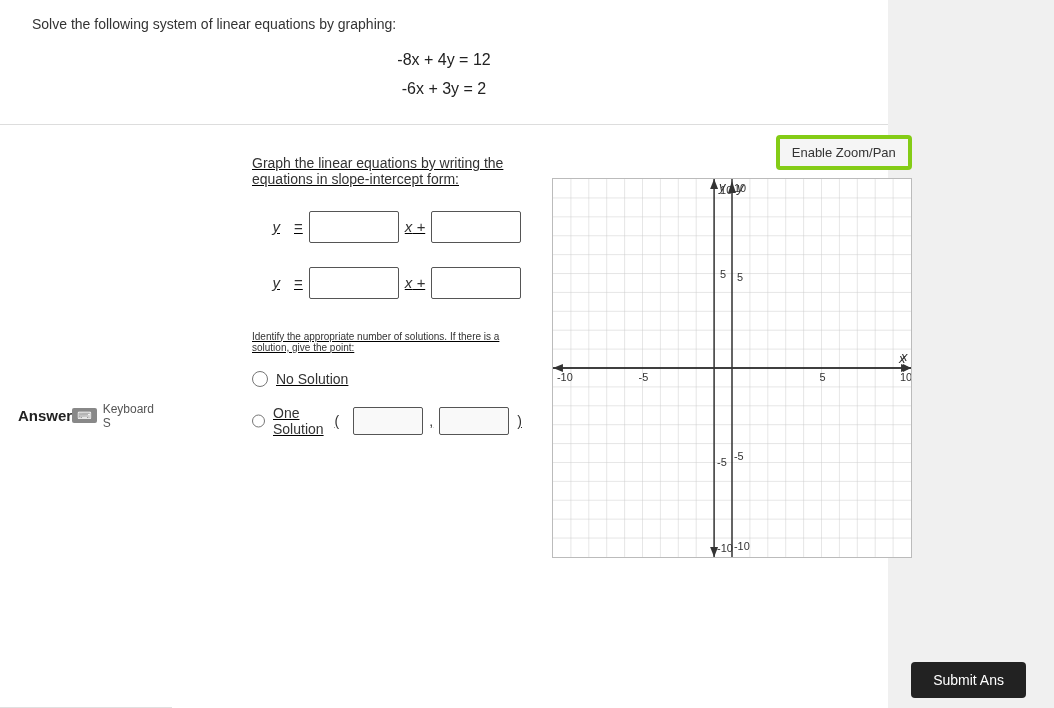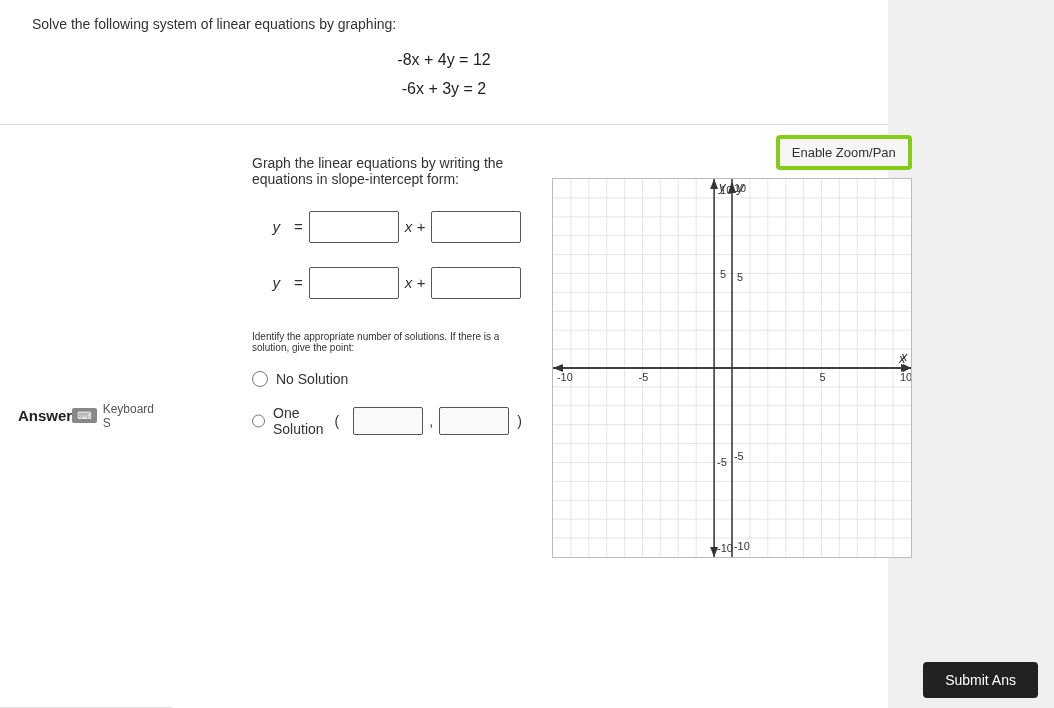--- a/index.html
+++ b/index.html
@@ -87,20 +87,21 @@
       flex: 1;
       padding: 10px 0;
     }
 
     .left-panel {
       flex: 1;
       padding: 10px 20px 10px 80px;
       display: flex;
       flex-direction: column;
       justify-content: flex-start;
+      text-decoration: underline;
     }
 
     .right-panel {
       width: 390px;
       padding: 0 20px 0 0;
       display: flex;
       flex-direction: column;
       align-items: flex-end;
     }
 
@@ -210,21 +211,21 @@
       border-radius: 2px;
       background: #f9f9f9;
       padding: 0 4px;
       font-size: 13px;
     }
 
     
     .submit-bar {
       position: fixed;
       bottom: 0;
-      right: 0;
+      right: 12px;
       padding: 10px 16px;
     }
 
     .submit-btn {
       background: #222;
       color: #fff;
       border: none;
       border-radius: 4px;
       padding: 10px 22px;
       font-size: 14px;

